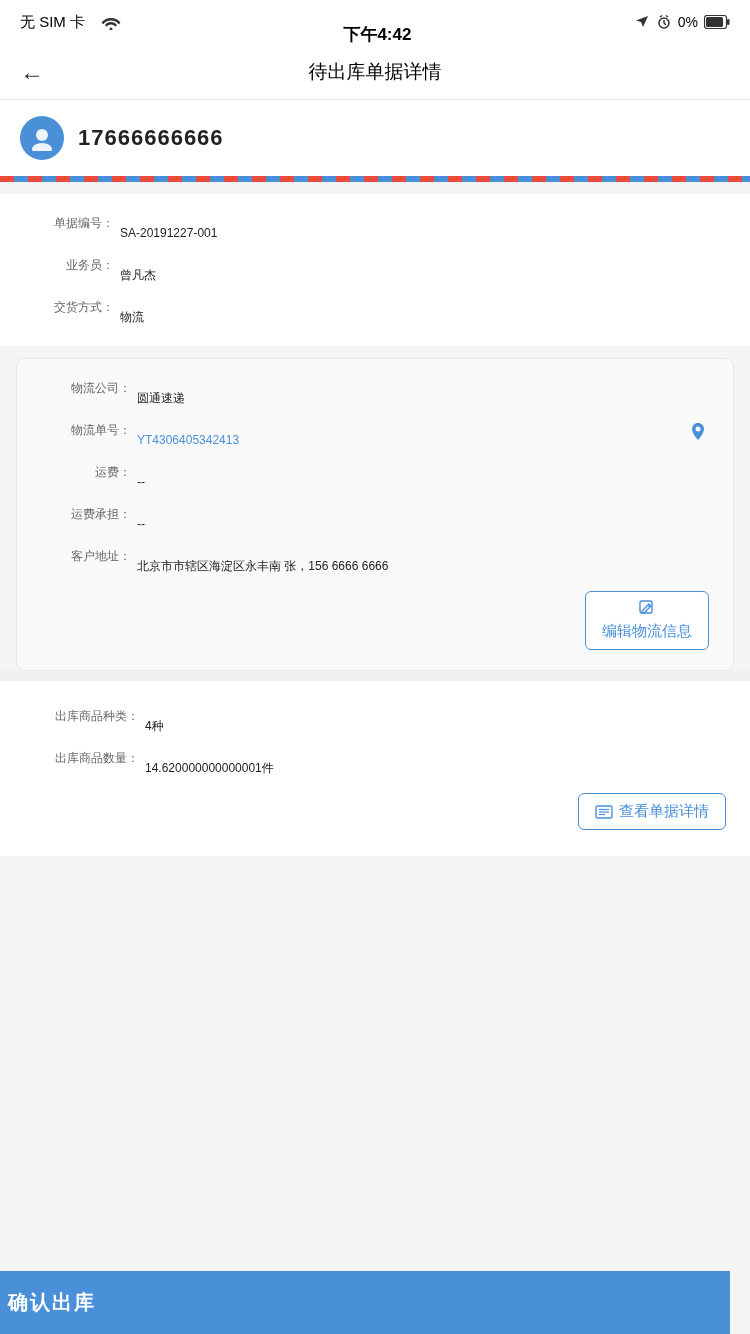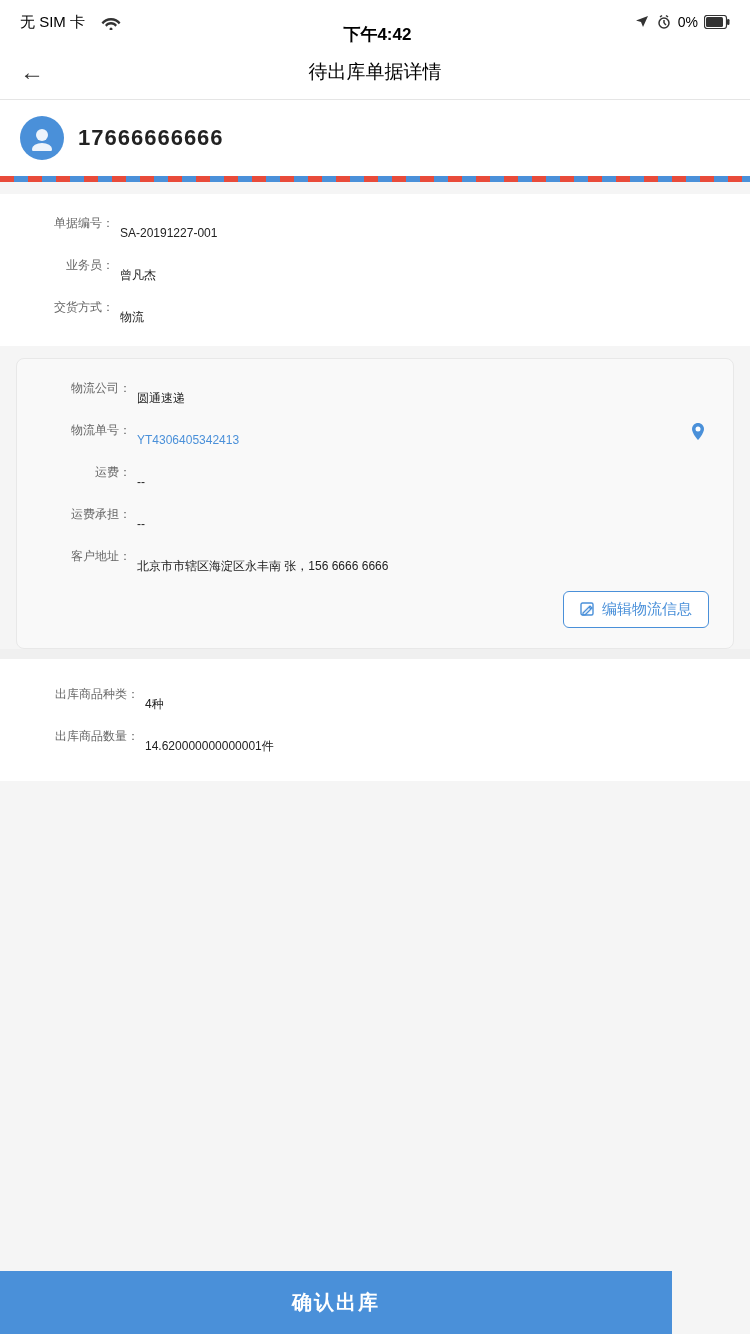--- a/index.html
+++ b/index.html
@@ -134,20 +134,21 @@
       border: 1.5px solid #4a90d9;
       border-radius: 6px;
       padding: 8px 16px;
       color: #4a90d9;
       font-size: 15px;
       display: flex;
       align-items: center;
       gap: 6px;
       cursor: pointer;
       background: #fff;
+      flex-direction: column;
     }
 
     
     .section-divider {
       height: 10px;
       background: #f0f0f0;
     }
 
     
     .detail-section {
@@ -179,24 +180,23 @@
       flex: 1;
       min-height: 220px;
       background: #f5f5f5;
     }
 
     
     .confirm-btn-container {
       position: fixed;
       bottom: 0;
       left: 0;
-      width: 672px;
+      width: 730px;
       background: #4a90d9;
       padding: 18px 8px;
-      text-align: center;
       cursor: pointer;
     }
     .confirm-btn-text {
       color: #fff;
       font-size: 20px;
       font-weight: 600;
       letter-spacing: 2px;
     }
 
     
@@ -313,19 +313,30 @@
 <div class="detail-section">
   <div class="info-row">
     <span class="info-label" style="min-width:115px;">出库商品种类：</span>
     <span class="info-value">4种</span>
   </div>
   <div class="info-row">
     <span class="info-label" style="min-width:115px;">出库商品数量：</span>
     <span class="info-value">14.620000000000001件</span>
   </div>
 
+  <div class="view-btn-row">
+    <button class="view-btn">
+      <svg width="18" height="14" viewBox="0 0 18 14">
+        <rect x="1" y="1" width="16" height="12" rx="1.5" stroke="#4a90d9" stroke-width="1.4" fill="none"></rect>
+        <line x1="4" y1="4.5" x2="14" y2="4.5" stroke="#4a90d9" stroke-width="1.2"></line>
+        <line x1="4" y1="7" x2="14" y2="7" stroke="#4a90d9" stroke-width="1.2"></line>
+        <line x1="4" y1="9.5" x2="10" y2="9.5" stroke="#4a90d9" stroke-width="1.2"></line>
+      </svg>
+      <span>查看单据详情</span>
+    </button>
+  </div>
 </div>
 
 <div class="content-spacer"></div>
 
 <div class="confirm-btn-container">
   <span class="confirm-btn-text">确认出库</span>
 </div>
 
 </body></html>

